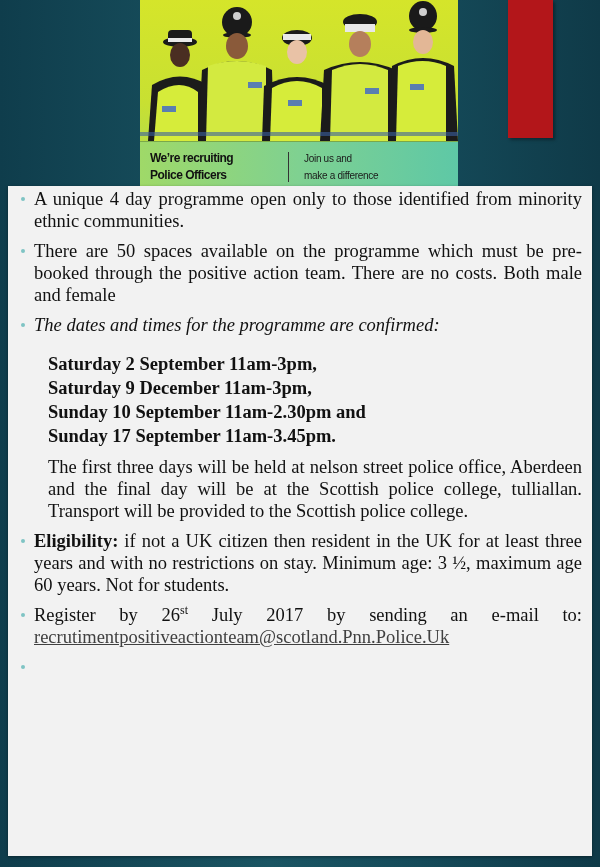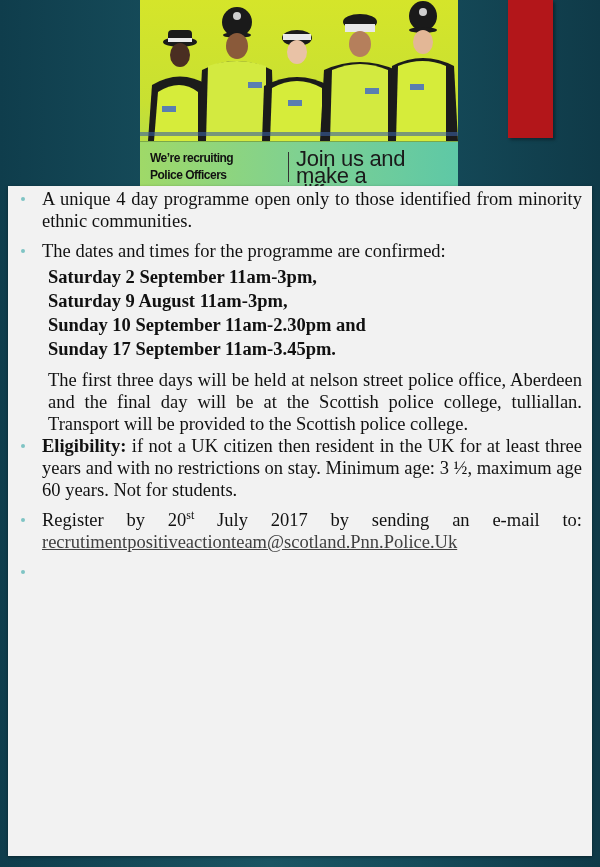--- a/index.html
+++ b/index.html
@@ -8,27 +8,27 @@
     font-family:"Liberation Serif","DejaVu Serif",serif;}
   .redbar{position:absolute;left:508px;top:0;width:45px;height:138px;background:#b3161a;box-shadow:2px 2px 3px rgba(0,0,0,.35);}
   .banner{position:absolute;left:140px;top:0;width:318px;height:186px;overflow:hidden;
     background:linear-gradient(180deg,#d5e52a 0%,#c8e032 55%,#a8da56 100%);}
   .photo{position:absolute;left:0;top:0;width:318px;height:141px;}
   .caption{position:absolute;left:0;top:141px;width:318px;height:45px;
     background:linear-gradient(90deg,#9fd968 0%,#7fd191 50%,#5ec8a6 100%);
     border-top:1px solid #7aa84a;font-family:"Liberation Sans","DejaVu Sans",sans-serif;}
   .cap-left{position:absolute;left:10px;top:8px;font-weight:bold;font-size:12px;line-height:17px;color:#111;letter-spacing:-0.5px;}
   .cap-divider{position:absolute;left:148px;top:10px;width:1px;height:30px;background:#333;}
-  .cap-right{position:absolute;left:156px;top:8px;font-size:22px;line-height:17px;color:#1a1a1a;letter-spacing:-0.3px;}
+  .cap-right{position:absolute;left:164px;top:8px;font-size:10px;line-height:17px;color:#1a1a1a;letter-spacing:-0.3px;}
   .panel{position:absolute;left:8px;top:186px;width:584px;height:670px;background:#f2f2f2;box-shadow:0 1px 3px rgba(0,0,0,.4);}
   .list{position:absolute;left:0;top:2px;width:584px;}
-  .item{position:relative;padding-left:34px;padding-right:10px;font-size:18.5px;line-height:22px;color:#111;text-align:justify;margin-bottom:8px;}
+  .item{position:relative;padding-left:26px;padding-right:10px;font-size:18.5px;line-height:22px;color:#111;text-align:justify;margin-bottom:8px;}
   .bullet{position:absolute;left:13px;top:9px;width:4px;height:4px;border-radius:50%;background:#7fc4c4;}
   .dates{padding-left:40px;padding-right:6px;font-weight:bold;font-size:18.5px;line-height:24px;color:#111;margin-top:-2px;margin-bottom:8px;}
-  .subpara{padding-left:40px;padding-right:10px;font-size:18.5px;line-height:22px;color:#111;text-align:justify;margin-bottom:0;}
+  .subpara{padding-left:40px;padding-right:10px;font-size:18.5px;line-height:22px;color:#111;text-align:justify;margin-bottom:8px;}
   .link{color:#404040;text-decoration:underline;}
   sup{font-size:12px;line-height:0;}
   b{font-weight:bold;font-family:Liberation Serif, serif;}
 </style>
 </head>
 <body>
 
 <div class="redbar"></div>
 
 <div class="banner">
@@ -97,44 +97,48 @@
 </div>
 
 <div class="panel">
   <div class="list">
 
     <div class="item">
       <span class="bullet"></span>
       <span>A unique 4 day programme open only to those identified from minority ethnic communities.</span>
     </div>
 
+    <div class="item">
+      <span class="bullet"></span>
+      <span>There are 50 spaces available on the programme which must be pre-booked through the positive action team. There are no costs. Both male and female</span>
+    </div>
 
-    <div class="item" style="margin-bottom:5px;">
+    <div class="item" style="margin-bottom:18px;font-style:italic;">
       <span class="bullet"></span>
       <span>The dates and times for the programme are confirmed:</span>
     </div>
 
     <div class="dates">
       <div>Saturday 2 September 11am-3pm,</div>
-      <div>Saturday 9 August 11am-3pm,</div>
+      <div>Saturday 9 December 11am-3pm,</div>
       <div>Sunday 10 September 11am-2.30pm and</div>
       <div>Sunday 17 September 11am-3.45pm.</div>
     </div>
 
     <div class="subpara">The first three days will be held at nelson street police office, Aberdeen and the final day will be at the Scottish police college, tulliallan. Transport will be provided to the Scottish police college.</div>
 
     <div class="item">
       <span class="bullet"></span>
       <b>Eligibility:</b><span> if not a UK citizen then resident in the UK for at least three years and with no restrictions on stay. Minimum age: 3 ½, maximum age 60 years. Not for students.</span>
     </div>
 
 
     <div class="item">
       <span class="bullet"></span>
-      <span>Register by 20</span><sup>st</sup><span> July 2017 by sending an e-mail to: </span>
+      <span>Register by 26</span><sup>st</sup><span> July 2017 by sending an e-mail to: </span>
       <a class="link">recrutimentpositiveactionteam@scotland.Pnn.Police.Uk</a>
     </div>
 
     <div class="item">
       <span class="bullet"></span>
     </div>
 
   </div>
 </div>
 

